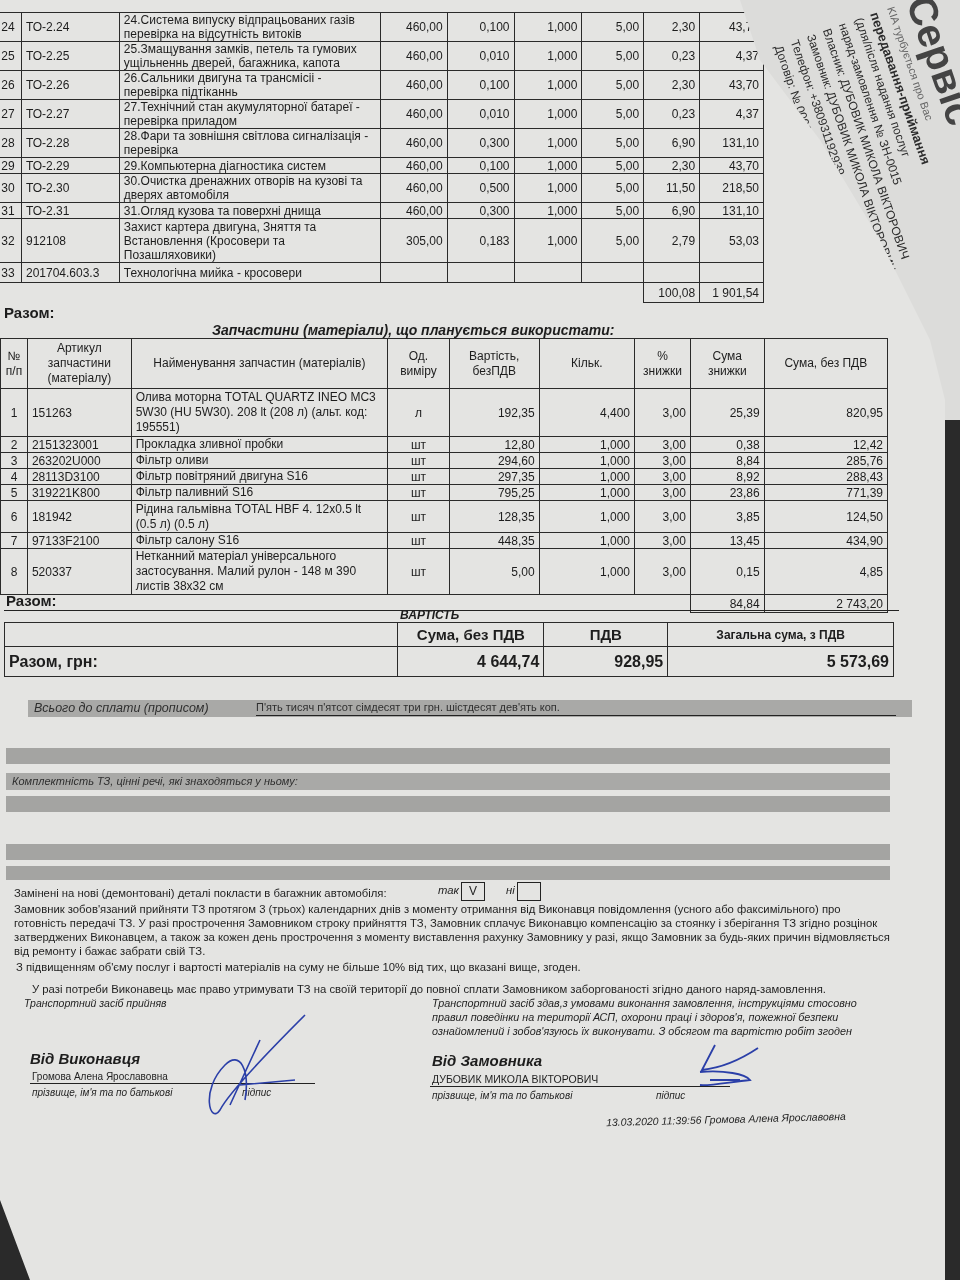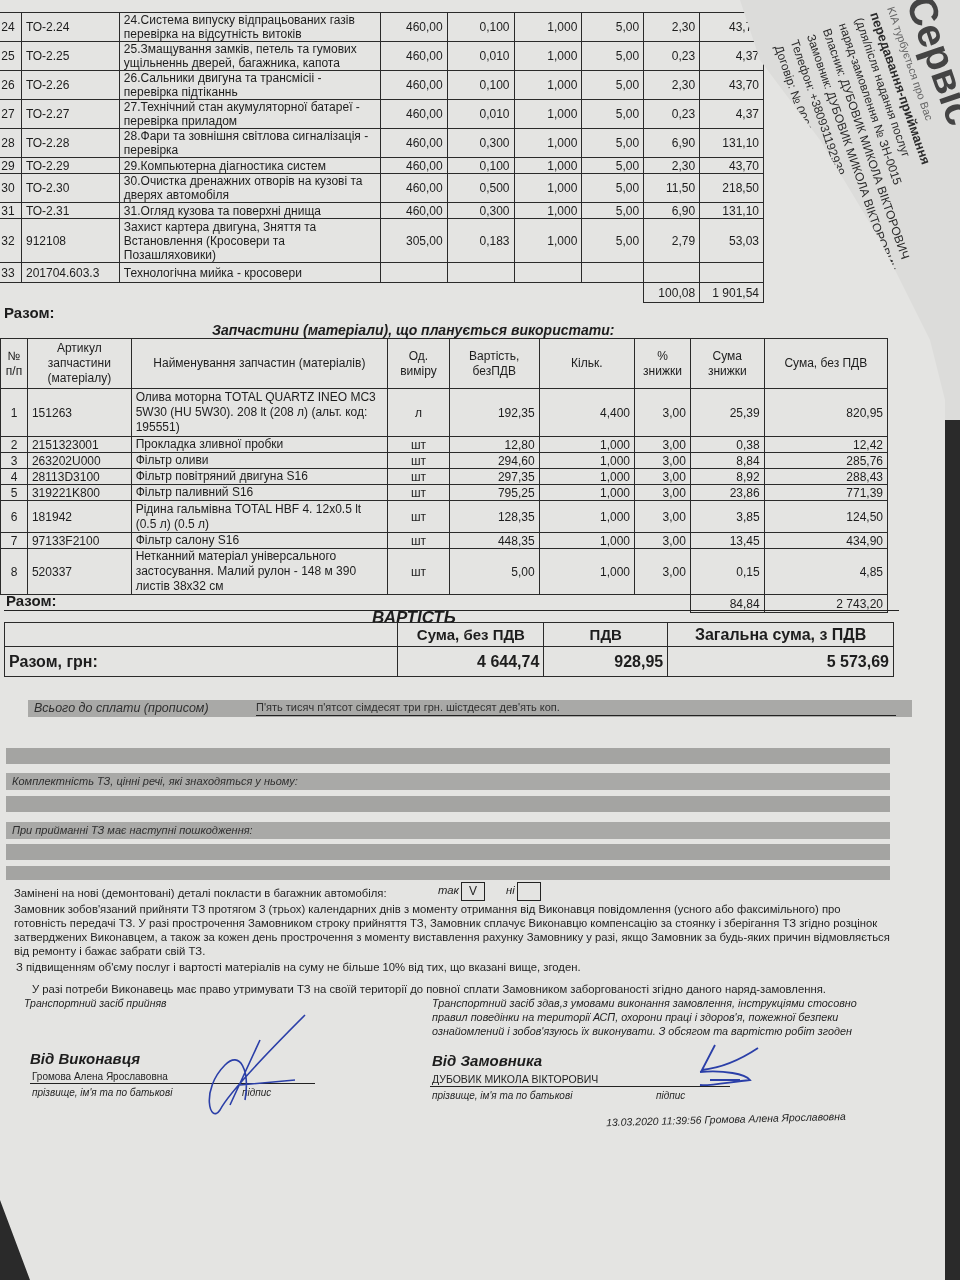--- a/index.html
+++ b/index.html
@@ -336,52 +336,51 @@
         <tr style="height:18px">
       <td colspan="7" style="border-left:none;border-bottom:none"></td>
       <td class="num">84,84</td>
       <td class="num">2 743,20</td>
     </tr>
   </tbody>
     </table>
   <div class="razom" style="left:6px; top:592px;">Разом:</div>
   <div class="uline" style="left:4px; top:610px; width:895px;"></div>
 
-  <div class="section-title" style="left:372px; top:608px; font-size:17px;">ВАРТІСТЬ</div>
+  <div class="section-title" style="left:400px; top:608px; font-size:12px;">ВАРТІСТЬ</div>
   <table class="grid totals" style="left:4px; top:622px; width:890px;">
     <colgroup>
         <col style="width:394px">
         <col style="width:146px">
         <col style="width:124px">
         <col style="width:226px">
       </colgroup>
     <tbody>
         <tr style="height:24px">
       <td></td>
       <td class="ctr" style="font-weight:bold;font-size:15px">Сума, без ПДВ</td>
       <td class="ctr" style="font-weight:bold;font-size:15px">ПДВ</td>
-      <td class="ctr" style="font-weight:bold;font-size:16px">Загальна сума, з ПДВ</td>
+      <td class="ctr" style="font-weight:bold;font-size:12px">Загальна сума, з ПДВ</td>
     </tr>
     <tr style="height:30px">
       <td class="big">Разом, грн:</td>
       <td class="num big">4 644,74</td>
       <td class="num big">928,95</td>
       <td class="num big">5 573,69</td>
     </tr>
   </tbody>
     </table>
 
   <div class="gray-bar" style="top:700px;margin-left:22px;">
     <span style="font-size:12.5px">Всього до сплати (прописом)</span>
     <span style="position:absolute;left:228px;top:0;font-style:normal;font-size:11px;border-bottom:1.3px solid #222;line-height:15px;width:640px">П'ять тисяч п'ятсот сімдесят три грн. шістдесят дев'ять коп.</span>
   </div>
   <div class="gray-empty" style="top:748px;"></div>
   <div class="gray-bar" style="top:773px;">Комплектність ТЗ, цінні речі, які знаходяться у ньому:</div>
   <div class="gray-empty" style="top:796px;"></div>
-  <div class="gray-bar" style="top:822px;">При прийманні ТЗ має наступні пошкодження:</div>
   <div class="gray-empty" style="top:844px;"></div>
   <div class="gray-empty" style="top:866px; height:14px;"></div>
 
   <div class="prose" style="left:14px; top:886px;">Замінені на нові (демонтовані) деталі покласти в багажник автомобіля:</div>
   <div class="prose" style="left:438px; top:882px;">
     <span class="it">так</span><span class="chk">V</span>
     <span class="it" style="margin-left:18px">ні</span><span class="chk"></span>
   </div>
   <div class="prose" style="left:14px; top:902px; width:880px;">Замовник зобов'язаний прийняти ТЗ протягом 3 (трьох) календарних днів з моменту отримання від Виконавця повідомлення (усного або факсимільного) про готовність передачі ТЗ. У разі прострочення Замовником строку прийняття ТЗ, Замовник сплачує Виконавцю компенсацію за стоянку і зберігання ТЗ згідно розцінок затверджених Виконавцем, а також за кожен день прострочення з моменту виставлення рахунку Замовнику у разі, якщо Замовник за будь-яких причин відмовляється від ремонту і бажає забрати свій ТЗ.</div>
   <div class="prose" style="left:16px; top:960px;">З підвищенням об'єму послуг і вартості матеріалів на суму не більше 10% від тих, що вказані вище, згоден.</div>

